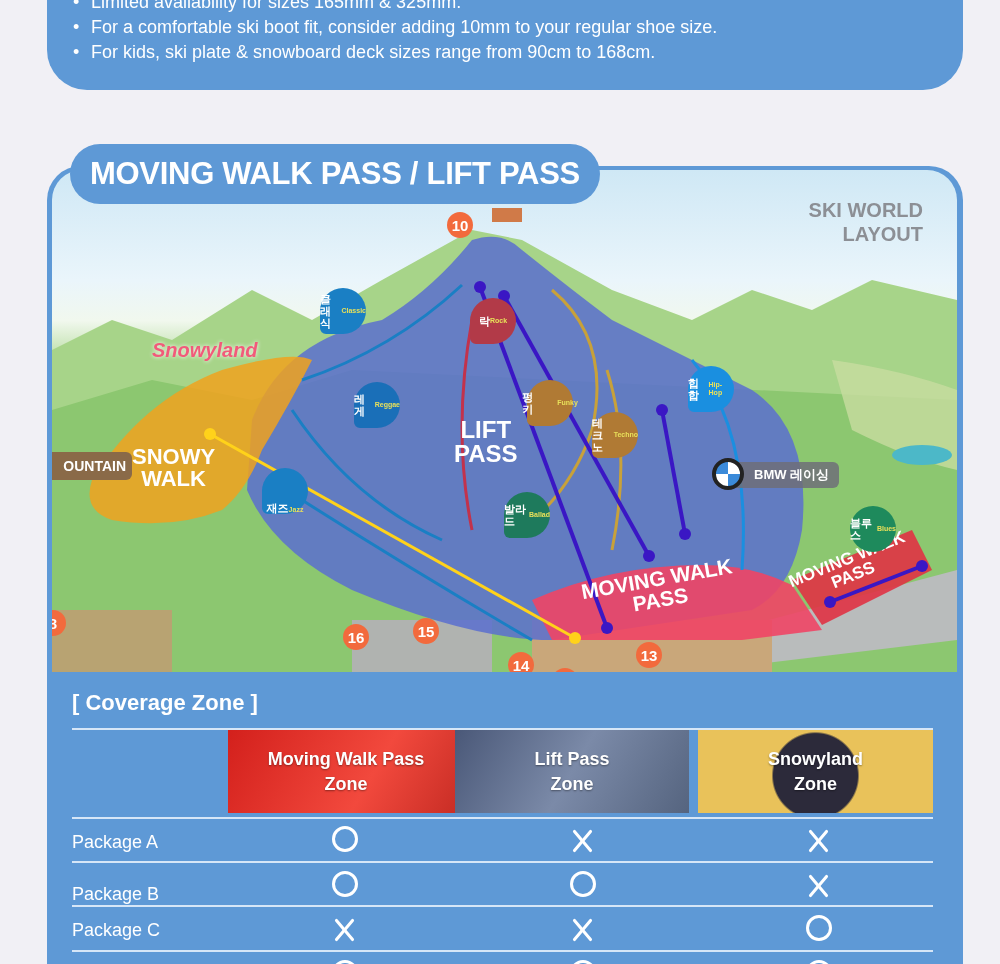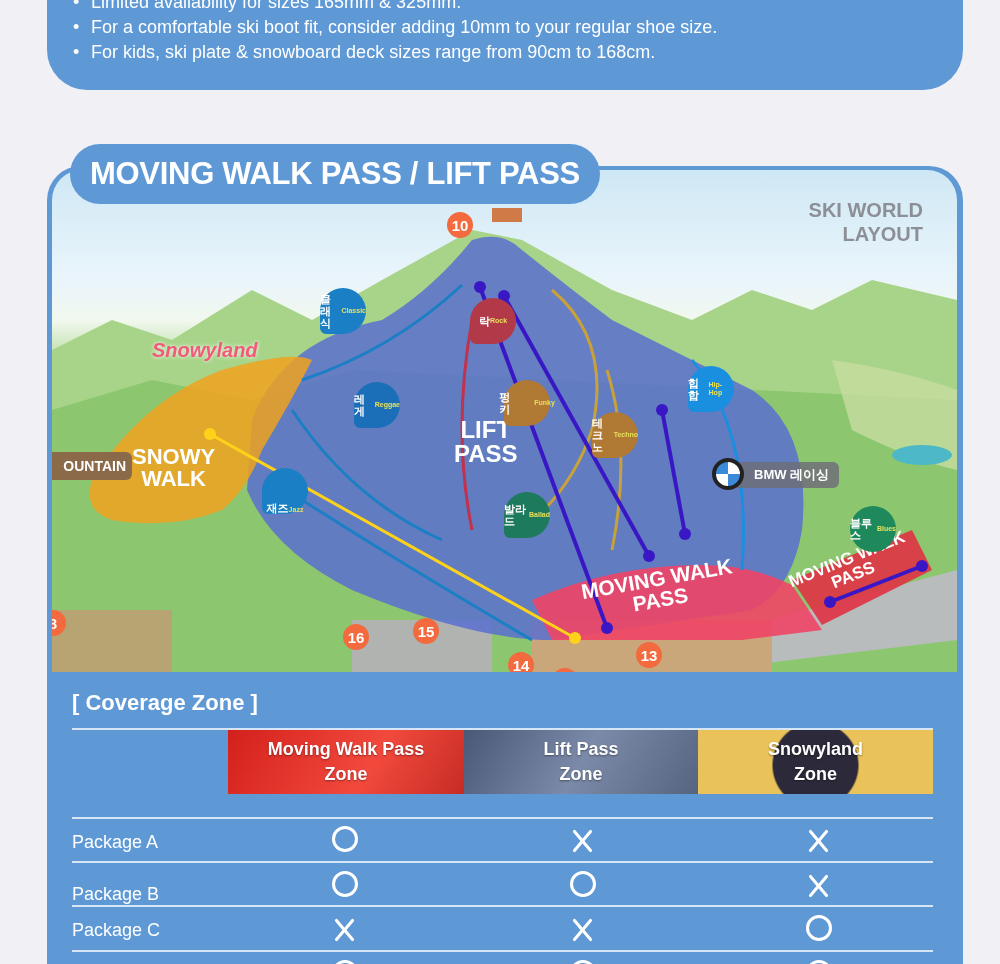--- a/index.html
+++ b/index.html
@@ -65,21 +65,21 @@
     border-radius: 0 6px 6px 0;
   }
 
   
   .coverage-title {
     position: absolute; left: 72px; top: 690px; color: #fff; font-weight: bold; font-size: 22px;
   }
   .table { position: absolute; left: 72px; top: 728px; width: 861px; }
   .hline { position: absolute; left: 0; width: 861px; height: 2px; background: #d6e6f7; }
   .zone-head {
-    position: absolute; top: 2px; height: 64px; color: #fff; font-weight: bold; font-size: 18px;
+    position: absolute; top: 2px; height: 83px; color: #fff; font-weight: bold; font-size: 18px;
     display: flex; align-items: center; justify-content: center; text-align: center; line-height: 25px;
     text-shadow: 0 1px 2px rgba(0,0,0,0.4);
   }
   .row-label { position: absolute; left: 0; color: #fff; font-size: 18px; }
   .mark { position: absolute; width: 26px; height: 26px; }
   .mark.o { border: 3px solid #fff; border-radius: 50%; }
   .mark.x::before, .mark.x::after {
     content: ""; position: absolute; left: 11px; top: -1px; width: 3px; height: 28px; background: #fff; border-radius: 2px;
   }
   .mark.x::before { transform: rotate(40deg); }
@@ -187,21 +187,21 @@
         <small>Reggae</small>
       </div>
     <div class="run-tag" style="left:210px; top:298px; background:#1a7fc4;align-items:flex-end;">
         <span>재즈</span>
         <small>Jazz</small>
       </div>
     <div class="run-tag" style="left:418px; top:128px; background:#b23a48;">
         <span>락</span>
         <small>Rock</small>
       </div>
-    <div class="run-tag" style="left:452px; top:210px; background:#b07a34;gap:24px;">
+    <div class="run-tag" style="left:475px; top:210px; background:#b07a34;gap:24px;">
         <span>펑키</span>
         <small>Funky</small>
       </div>
     <div class="run-tag" style="left:540px; top:242px; background:#b07a34;">
         <span>테크노</span>
         <small>Techno</small>
       </div>
     <div class="run-tag" style="left:452px; top:322px; background:#1e7a5c;">
         <span>발라드</span>
         <small>Ballad</small>
@@ -234,21 +234,21 @@
 
 <div class="table">
   <div class="hline" style="top:0;"></div>
 
   <div class="zone-head" style="left:156px; width:236px; background:linear-gradient(120deg,#d3201c,#f2493d 60%,#c62c24);">
     <div>
         <div>Moving Walk Pass</div>
         <div>Zone</div>
       </div>
   </div>
-  <div class="zone-head" style="left:392px; width:234px; background:linear-gradient(120deg,#4a5878,#7b8aa8 50%,#55647f);">
+  <div class="zone-head" style="left:383px; width:234px; background:linear-gradient(120deg,#4a5878,#7b8aa8 50%,#55647f);">
     <div>
         <div>Lift Pass</div>
         <div>Zone</div>
       </div>
   </div>
   <div class="zone-head" style="left:626px; width:235px; background:radial-gradient(circle at 50% 55%, #2c2a3a 0 42px, #e9c25a 44px);">
     <div>
         <div>Snowyland</div>
         <div>Zone</div>
       </div>

